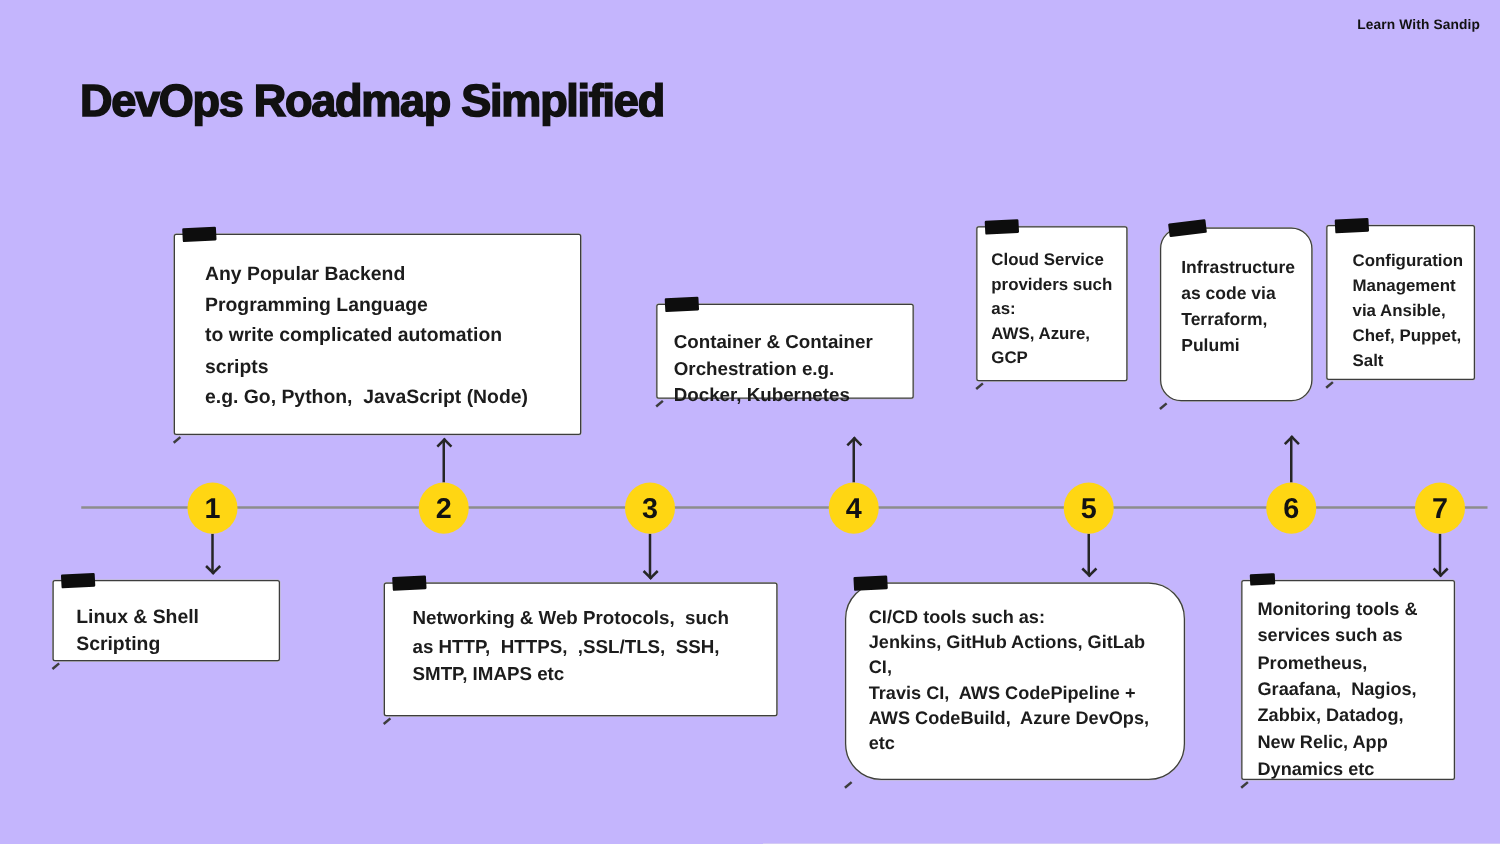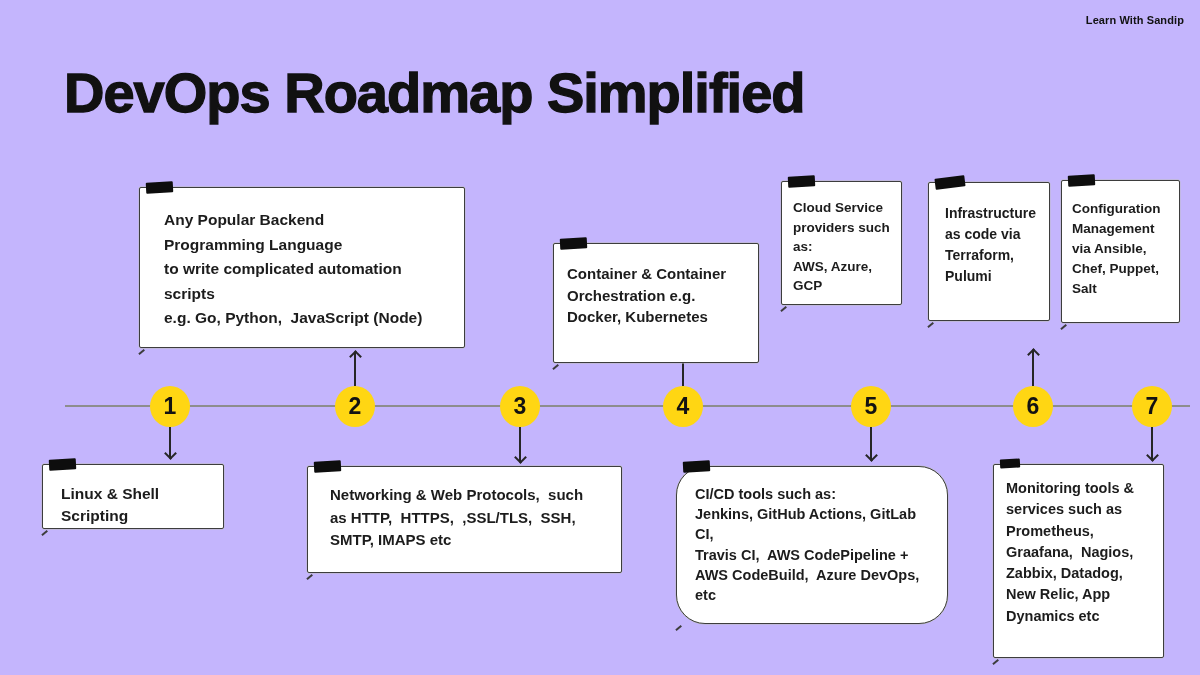--- a/index.html
+++ b/index.html
@@ -7,21 +7,21 @@
     position:relative; width:1200px; height:675px; margin:0 auto;
     background:#c4b5fd; overflow:hidden;
     font-family:"Liberation Sans", sans-serif; color:#151515;
   }
   .brand {
     position:absolute; top:14px; right:16px;
     font-size:11px; font-weight:700; color:#121212; letter-spacing:0.1px;
   }
   .title {
     position:absolute; left:64px; top:60px; margin:0;
-    font-size:56px; font-weight:800; color:#111;
+    font-size:36px; font-weight:800; color:#111;
     letter-spacing:-1px; -webkit-text-stroke:1.3px #111;
   }
   .timeline-line {
     position:absolute; left:65px; top:405px; width:1125px; height:2px;
     background:#8d8d8d;
   }
   .step-circle {
     position:absolute; top:386px; width:40px; height:41px;
     background:#FFD613; border-radius:50%;
     display:flex; align-items:center; justify-content:center;
@@ -54,35 +54,35 @@
   }
   .tape {
     position:absolute; left:6px; top:-6px; width:27px; height:11px;
     background:#0d0d0d; border-radius:1px; transform:rotate(-3deg);
   }
   .tape.tilt { transform:rotate(-7deg); width:30px; }
 
   
   .n-backend    { left:139px; top:187px; width:326px; height:161px; padding:20px 18px 28px 24px; }
   .n-backend    .note-text { font-size:15.5px; line-height:24.5px; }
-  .n-container  { left:525px; top:243px; width:206px; height:120px; padding:19px 12px 12px 13px;margin-left:28px; }
+  .n-container  { left:525px; top:243px; width:206px; height:76px; padding:19px 12px 12px 13px; }
   .n-container  .note-text { font-size:15px; line-height:21.5px; }
   .n-cloud      { left:781px; top:181px; width:121px; height:124px; padding:16px 8px 10px 11px; }
   .n-cloud      .note-text { font-size:13.5px; line-height:19.5px; }
-  .n-iac        { left:928px; top:182px; width:122px; height:139px; padding:20px 8px 10px 16px; }
+  .n-iac        { left:928px; top:182px; width:122px; height:139px; padding:20px 8px 10px 16px;border-radius:17px; }
   .n-iac        .note-text { font-size:14px; line-height:21px; }
-  .n-config     { left:1061px; top:180px; width:119px; height:143px; padding:18px 6px 10px 10px; }
+  .n-config     { left:1061px; top:180px; width:119px; height:124px; padding:18px 6px 10px 20px; }
   .n-config     .note-text { font-size:13.5px; line-height:20px; }
   .n-linux      { left:42px;  top:464px; width:182px; height:65px; padding:18px 12px 12px 18px; }
   .n-linux      .note-text { font-size:15.5px; line-height:22px; }
   .n-networking { left:307px; top:466px; width:315px; height:107px; padding:17px 12px 12px 22px; }
   .n-networking .note-text { font-size:15px; line-height:22.5px; }
   .n-cicd       { left:676px; top:466px; width:272px; height:158px; padding:17px 10px 12px 18px;border-radius:29px; }
   .n-cicd       .note-text { font-size:14.5px; line-height:20.2px; }
-  .n-monitoring { left:993px; top:464px; width:171px; height:194px; padding:13px 8px 10px 12px; }
+  .n-monitoring { left:993px; top:464px; width:171px; height:160px; padding:13px 8px 10px 12px; }
   .n-monitoring .note-text { font-size:14.5px; line-height:21.3px; }
 </style>
 </head>
 <body>
 
 <div class="canvas">
 
   <div class="brand">Learn With Sandip</div>
   <h1 class="title">DevOps Roadmap Simplified</h1>
 

